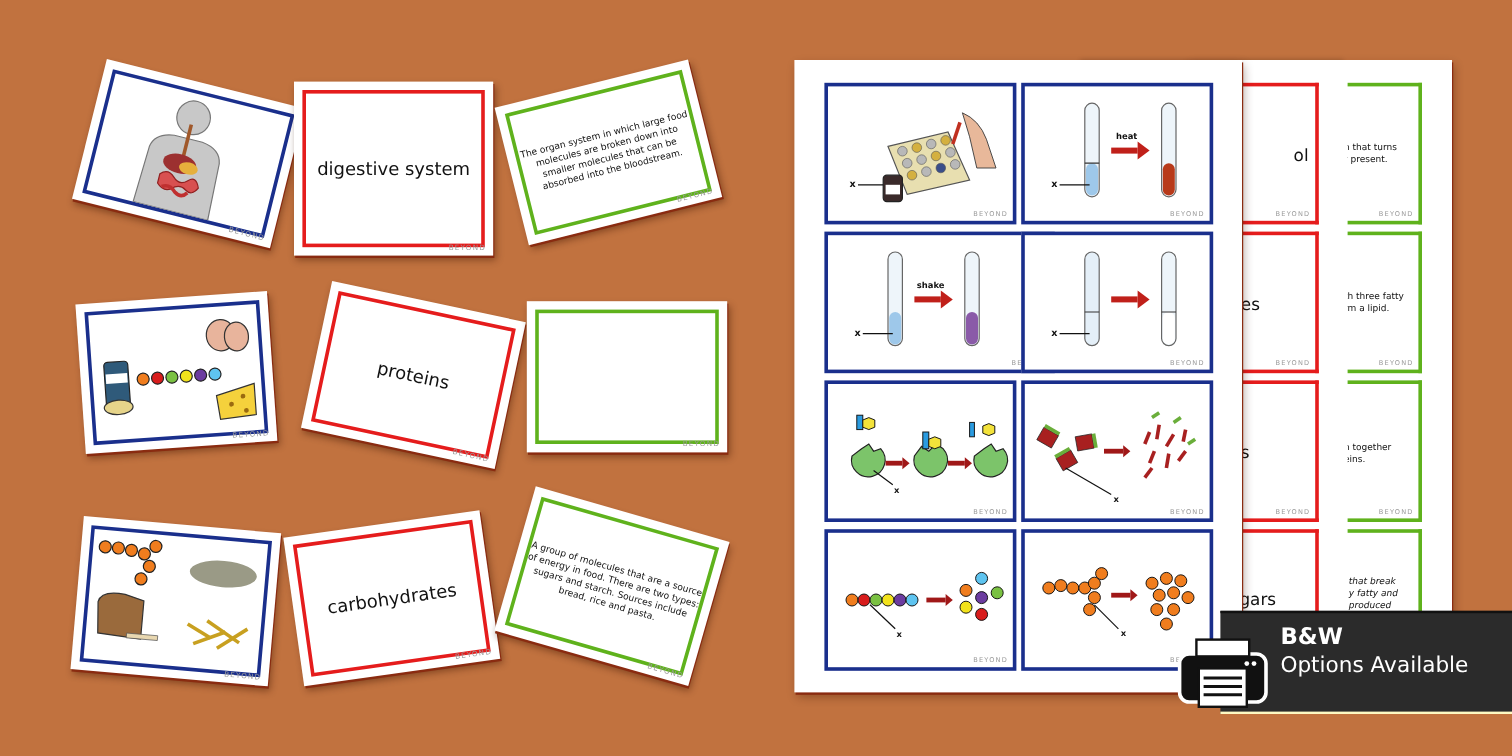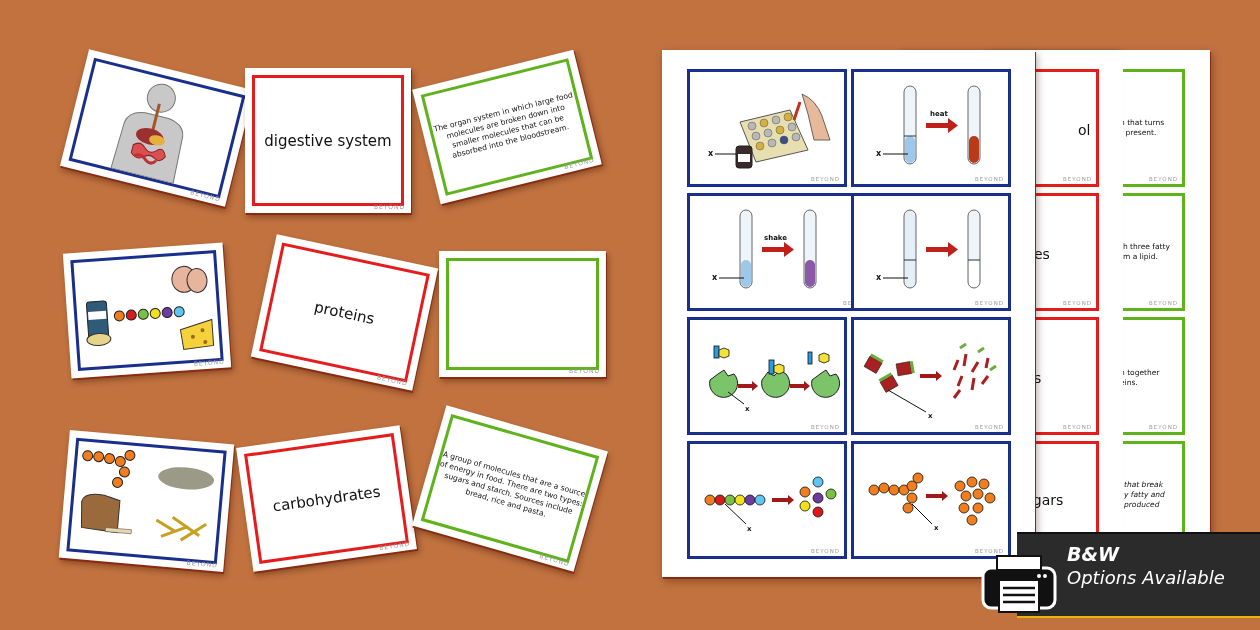--- a/index.html
+++ b/index.html
@@ -38,22 +38,22 @@
   .page-mid  { left:903px; top:50px; width:220px; height:520px; box-shadow: -3px 0 4px rgba(0,0,0,0.2); }
   .page-front{ left:662px; top:50px; width:373px; height:527px; box-shadow: 1px 2px 0 #8a2b10, 2px 4px 8px rgba(60,20,0,0.4); }
   .grid-card {
     position:absolute; box-sizing:border-box; border:3px solid #1a2f8c; background:#fff;
   }
   .grid-card .brand { right:4px; bottom:2px; font-size:5.5px; }
   .strip-card { position:absolute; box-sizing:border-box; border:3px solid; background:#fff; }
   .strip-text { position:absolute; font-size:7.5px; line-height:10px; color:#111; white-space:nowrap; }
   .strip-term { position:absolute; font-size:14px; color:#111; }
   .banner {
-    position:absolute; left:1017px; top:532px; width:243px; height:82px;
-    background:#2b2b2b; border-top:2px solid #111; border-bottom:2px solid #eab308;font-style:italic;
+    position:absolute; left:1017px; top:509px; width:243px; height:82px;
+    background:#2b2b2b; border-top:2px solid #111; border-bottom:2px solid #fef9c3;
   }
   .banner .title { position:absolute; left:50px; top:9px; color:#fff; font-weight:bold; font-size:19px; }
   .banner .sub { position:absolute; left:50px; top:33px; color:#fff; font-size:18px; }
   .printer { position:absolute; left:-36px; top:20px; width:76px; height:60px; }
   svg { display:block; }
 </style>
 </head>
 <body>
 
 <div class="card" style="left:72px;top:68px;width:170px;height:120px;transform:rotate(14deg);">

